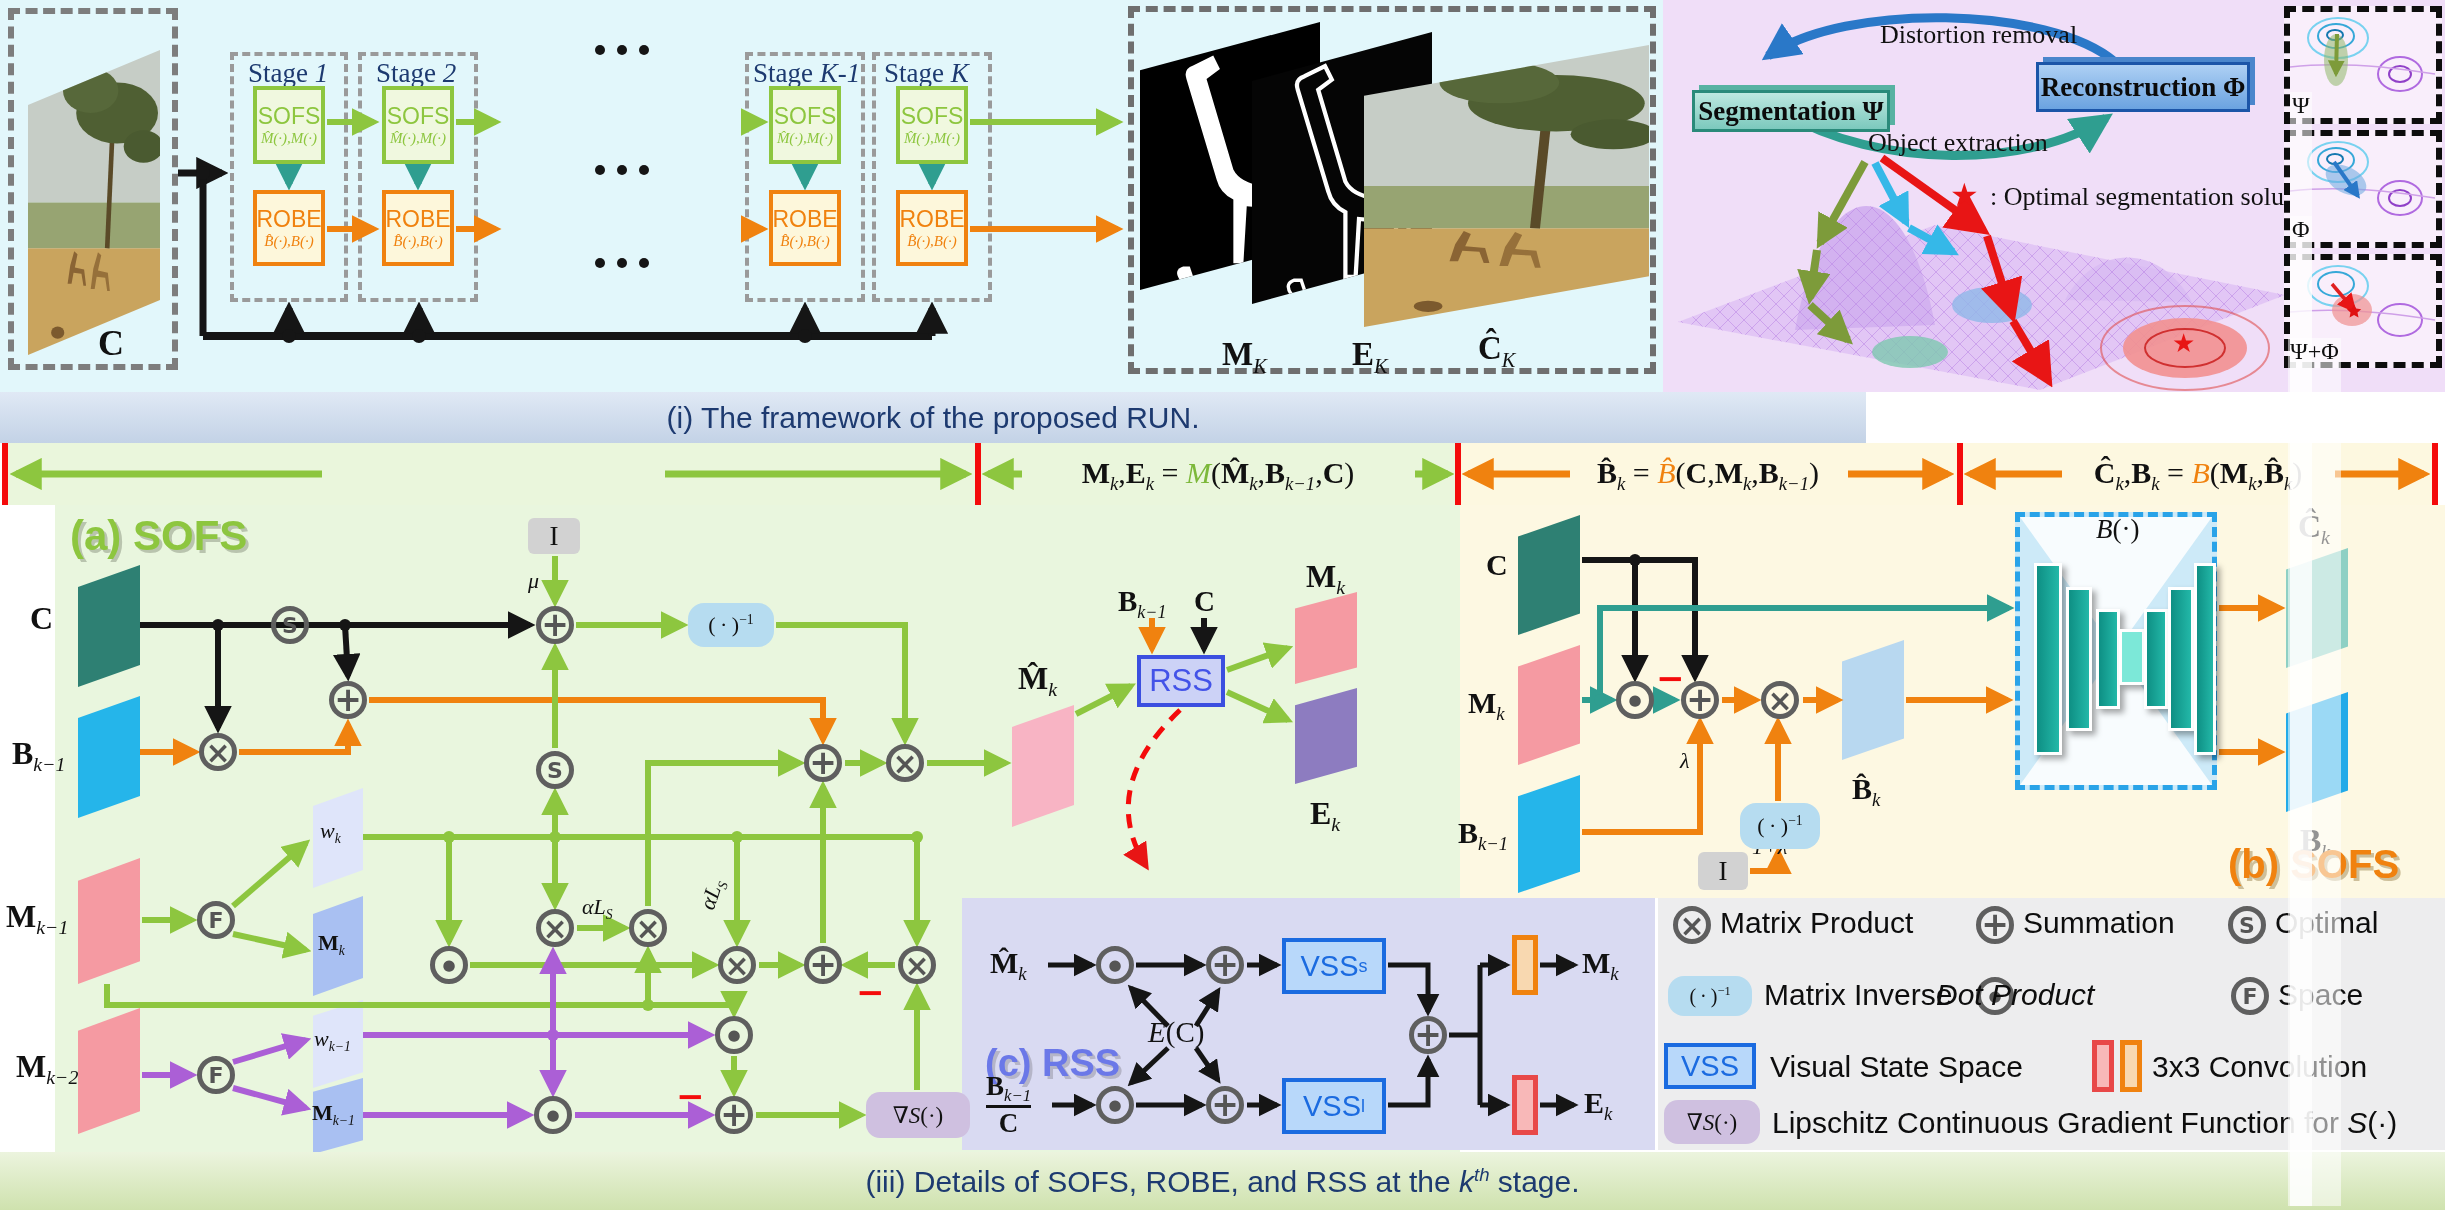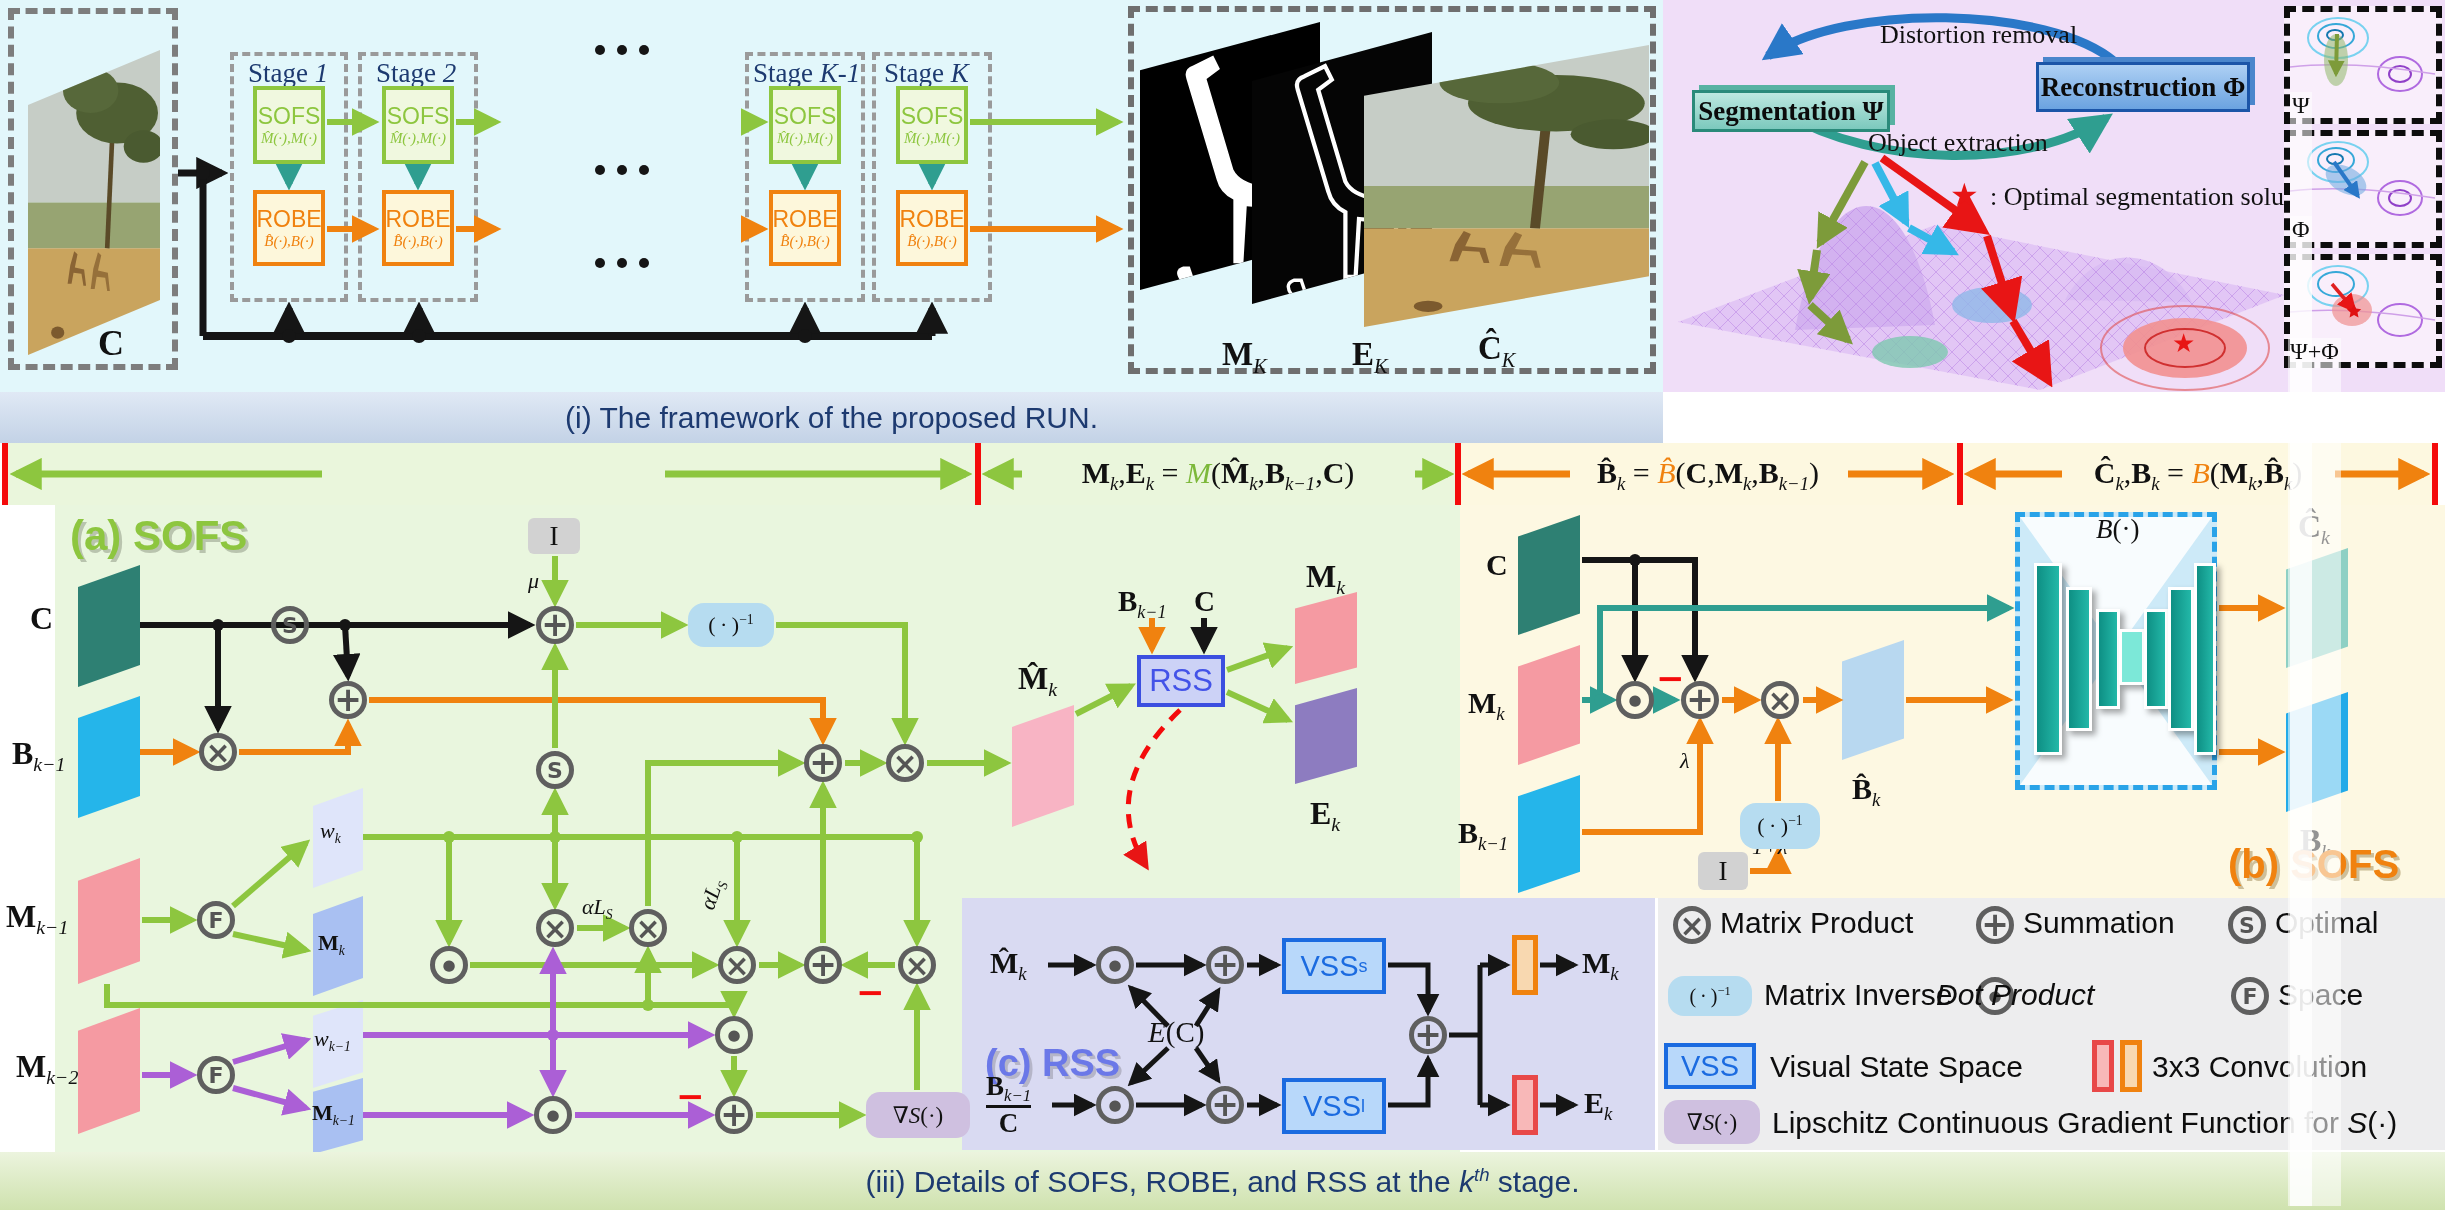--- a/index.html
+++ b/index.html
@@ -67,21 +67,21 @@
   .aeslab{position:absolute;background:linear-gradient(90deg,#0e8f84,#23b8a8);border:3px solid #fff;
           box-shadow:4px 4px 6px rgba(0,0,0,.35);z-index:4;}
 </style>
 </head>
 <body>
 
 <div class="canvas">
 
   <div class="panel" style="left:0;top:0;width:1663px;height:392px;background:#e2f7fb;"></div>
   <div class="panel" style="left:1663px;top:0;width:782px;height:392px;background:#f0def8;"></div>
-  <div class="caption" style="left:0;top:392px;width:1663px;height:51px;background:linear-gradient(#e0e9f5,#c3d2e6);">
+  <div class="caption" style="left:0;top:392px;width:1866px;height:51px;background:linear-gradient(#e0e9f5,#c3d2e6);">
       <span>(i) The framework of the proposed RUN.</span>
     </div>
 
   <div class="panel" style="left:8px;top:443px;width:967px;height:62px;background:#eaf6dc;"></div>
   <div class="panel" style="left:981px;top:443px;width:474px;height:62px;background:#eaf6dc;"></div>
   <div class="panel" style="left:1461px;top:443px;width:496px;height:62px;background:#fdf8e0;"></div>
   <div class="panel" style="left:1963px;top:443px;width:469px;height:62px;background:#fdf8e0;"></div>
 
   <div class="panel" style="left:55px;top:505px;width:1405px;height:647px;background:#e9f6de;"></div>
   <div class="panel" style="left:1460px;top:505px;width:985px;height:393px;background:#fdf8e2;"></div>

